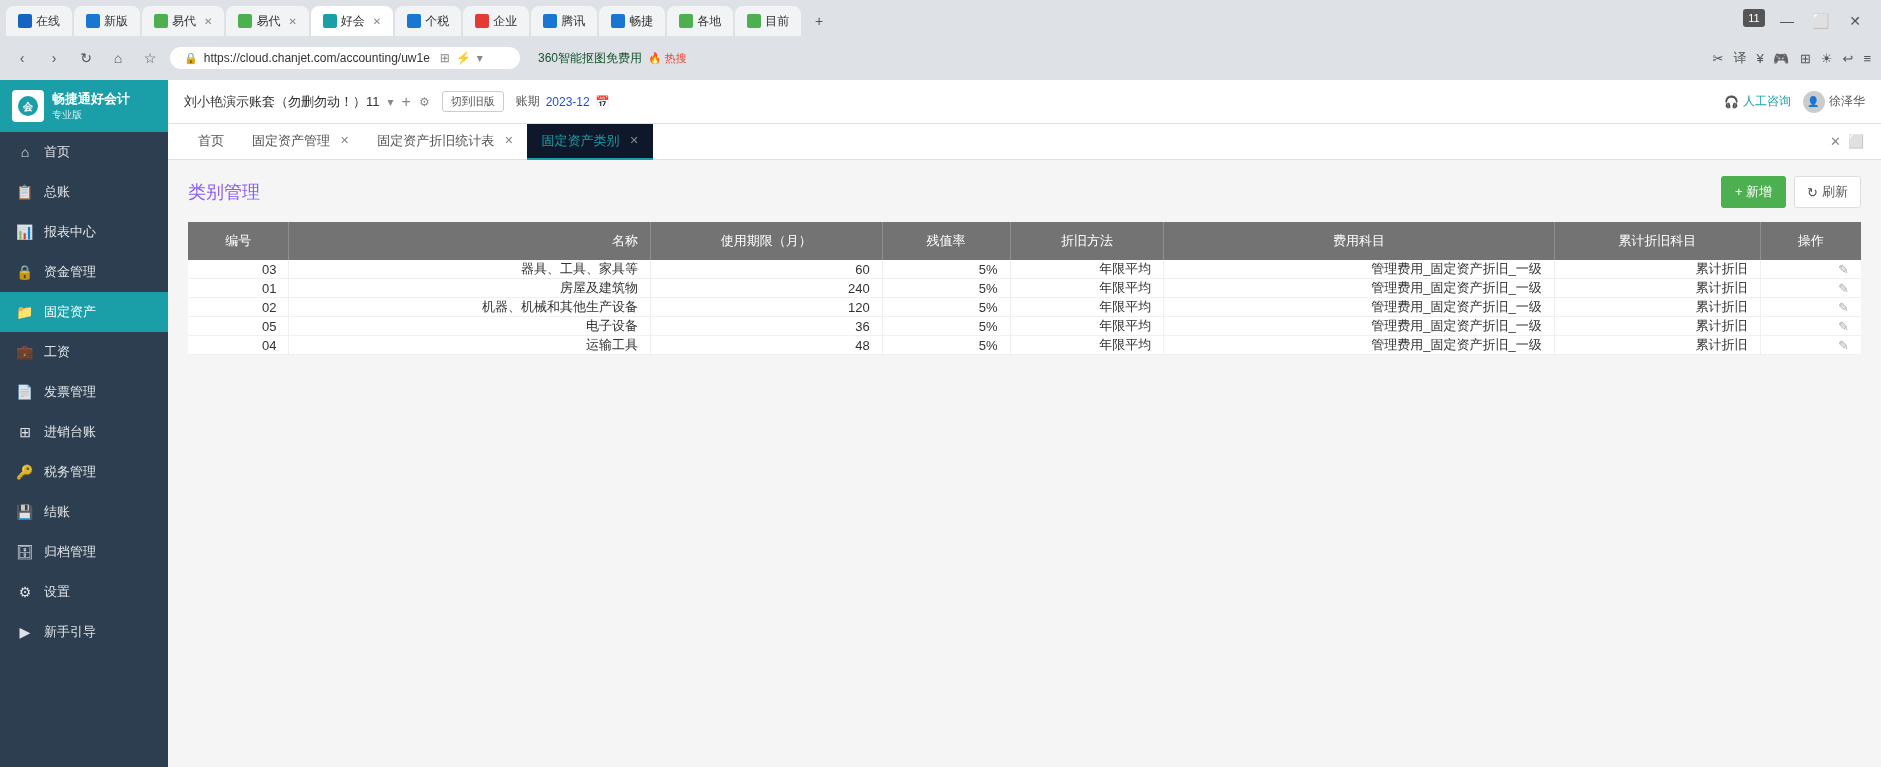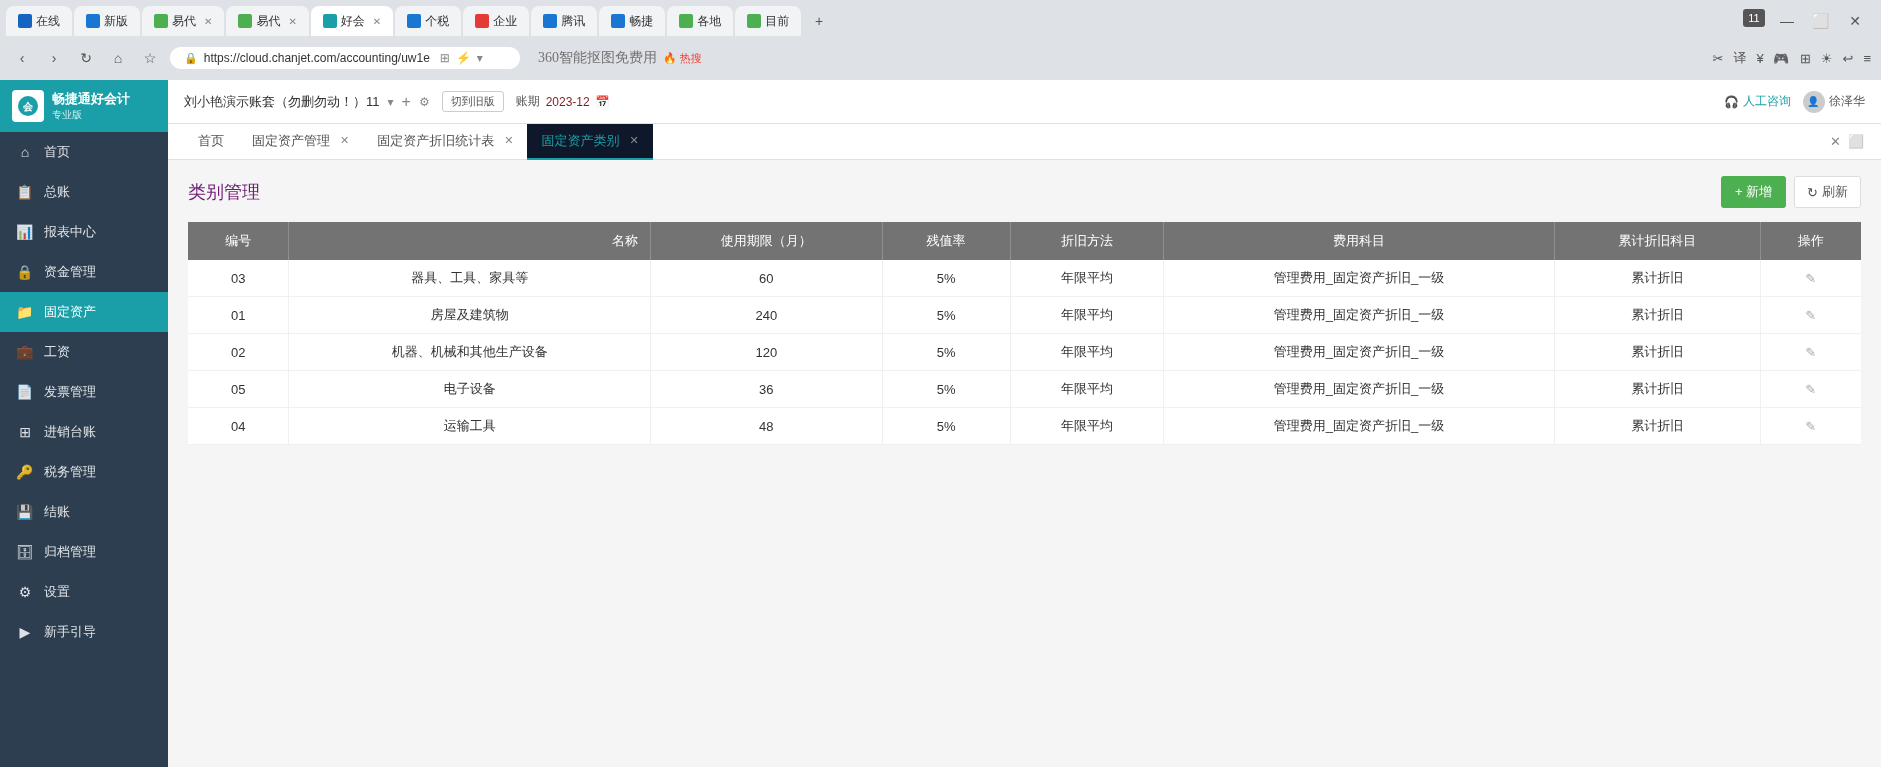--- a/index.html
+++ b/index.html
@@ -47,32 +47,32 @@
     .page-tab { padding: 0 14px; height: 36px; display: flex; align-items: center; font-size: 13px; color: #555; cursor: pointer; border-bottom: 2px solid transparent; gap: 6px; white-space: nowrap; }
     .page-tab.active { color: #1a9fa8; border-bottom: 2px solid #1a9fa8; background: #0f172a; }
     .page-tab .tab-x { color: #888; font-size: 11px; cursor: pointer; margin-left: 4px; }
     .tab-fullscreen { margin-left: auto; display: flex; gap: 8px; color: #888; cursor: pointer; }
 
     
     .page-body { flex: 1; padding: 16px 20px; overflow-y: auto; background: #f5f5f5; }
 
     
     .section-header { display: flex; align-items: center; justify-content: space-between; margin-bottom: 14px; }
-    .section-title { font-size: 18px; font-weight: 500; color: #701a75; }
+    .section-title { font-size: 18px; font-weight: 500; color: #8b5cf6; }
     .action-buttons { display: flex; gap: 8px; }
     .btn-new { background: #4caf50; color: #fff; border: none; border-radius: 3px; padding: 6px 14px; font-size: 13px; cursor: pointer; display: flex; align-items: center; gap: 4px; }
     .btn-refresh { background: #fff; color: #555; border: 1px solid #ddd; border-radius: 3px; padding: 6px 12px; font-size: 13px; cursor: pointer; display: flex; align-items: center; gap: 4px; }
 
     
     .data-table { width: 100%; border-collapse: collapse; background: #fff; }
     .data-table thead tr { background: #737373; }
     .data-table thead th { color: #fff; padding: 10px 12px; font-weight: 500; font-size: 13px; text-align: center; border-right: 1px solid rgba(255,255,255,0.2); white-space: nowrap; }
     .data-table thead th:last-child { border-right: none; }
     .data-table tbody tr { border-bottom: 1px solid #f0f0f0; }
-    .data-table tbody td { padding: 9px 12px; font-size: 13px; color: #333; text-align: center; border-right: 1px solid #f0f0f0; }
+    .data-table tbody td { padding: 0 12px; font-size: 13px; color: #333; text-align: right; border-right: 1px solid #f0f0f0; }
     .data-table tbody td:last-child { border-right: none; }
     .td-code { color: #1a9fa8; cursor: pointer; text-align: center; }
     .td-name { text-align: left; }
     .td-num { text-align: right; padding-right: 20px; }
     .edit-icon { color: #aaa; cursor: pointer; font-size: 13px; }
   </style>
 </head>
 <body>
 
 <div class="browser-chrome">
@@ -139,21 +139,21 @@
     <div class="nav-btn">⌂</div>
     <div class="nav-btn">☆</div>
     <div class="address-input">
       <span class="lock">🔒</span>
       <span style="font-size:12px;color:#333;">https://cloud.chanjet.com/accounting/uw1e</span>
       <span style="margin-left:4px;color:#888;">⊞</span>
       <span style="color:#f9a825;">⚡</span>
       <span style="color:#888;">▾</span>
     </div>
     <div class="search-area">
-      <span style="font-size:14px;color:#737373;font-family:Liberation Serif, serif;">360智能抠图免费用</span>
+      <span style="font-size:12px;color:#14532d;">360智能抠图免费用</span>
       <span class="hot-search">🔥 热搜</span>
     </div>
     <div class="browser-tools">
       <span style="cursor:pointer;">✂</span>
       <span style="cursor:pointer;">译</span>
       <span style="cursor:pointer;">¥</span>
       <span style="cursor:pointer;">🎮</span>
       <span style="cursor:pointer;">⊞</span>
       <span style="cursor:pointer;">☀</span>
       <span style="cursor:pointer;">↩</span>
@@ -238,21 +238,21 @@
     <div class="app-header">
       <div class="user-info">
         <span style="font-size:13px;color:#333;">刘小艳演示账套（勿删勿动！）11</span>
         <span style="cursor:pointer;color:#888;">▾</span>
         <span style="cursor:pointer;color:#888;font-size:16px;">+</span>
         <span style="cursor:pointer;color:#888;">⚙</span>
       </div>
       <button class="switch-btn">切到旧版</button>
       <div class="period-info">
         <span>账期</span>
-        <span style="color:#7f1d1d;font-weight:500;">2023-12</span>
+        <span style="color:#1d4ed8;font-weight:500;">2023-12</span>
         <span style="cursor:pointer;">📅</span>
       </div>
       <div class="header-right">
         <div class="service-btn">
           <span>🎧</span>
           <span>人工咨询</span>
         </div>
         <div style="display:flex;align-items:center;gap:4px;cursor:pointer;">
           <span style="width:22px;height:22px;background:#ccc;border-radius:50%;display:inline-flex;align-items:center;justify-content:center;font-size:10px;">👤</span>
           <span>徐泽华</span>

